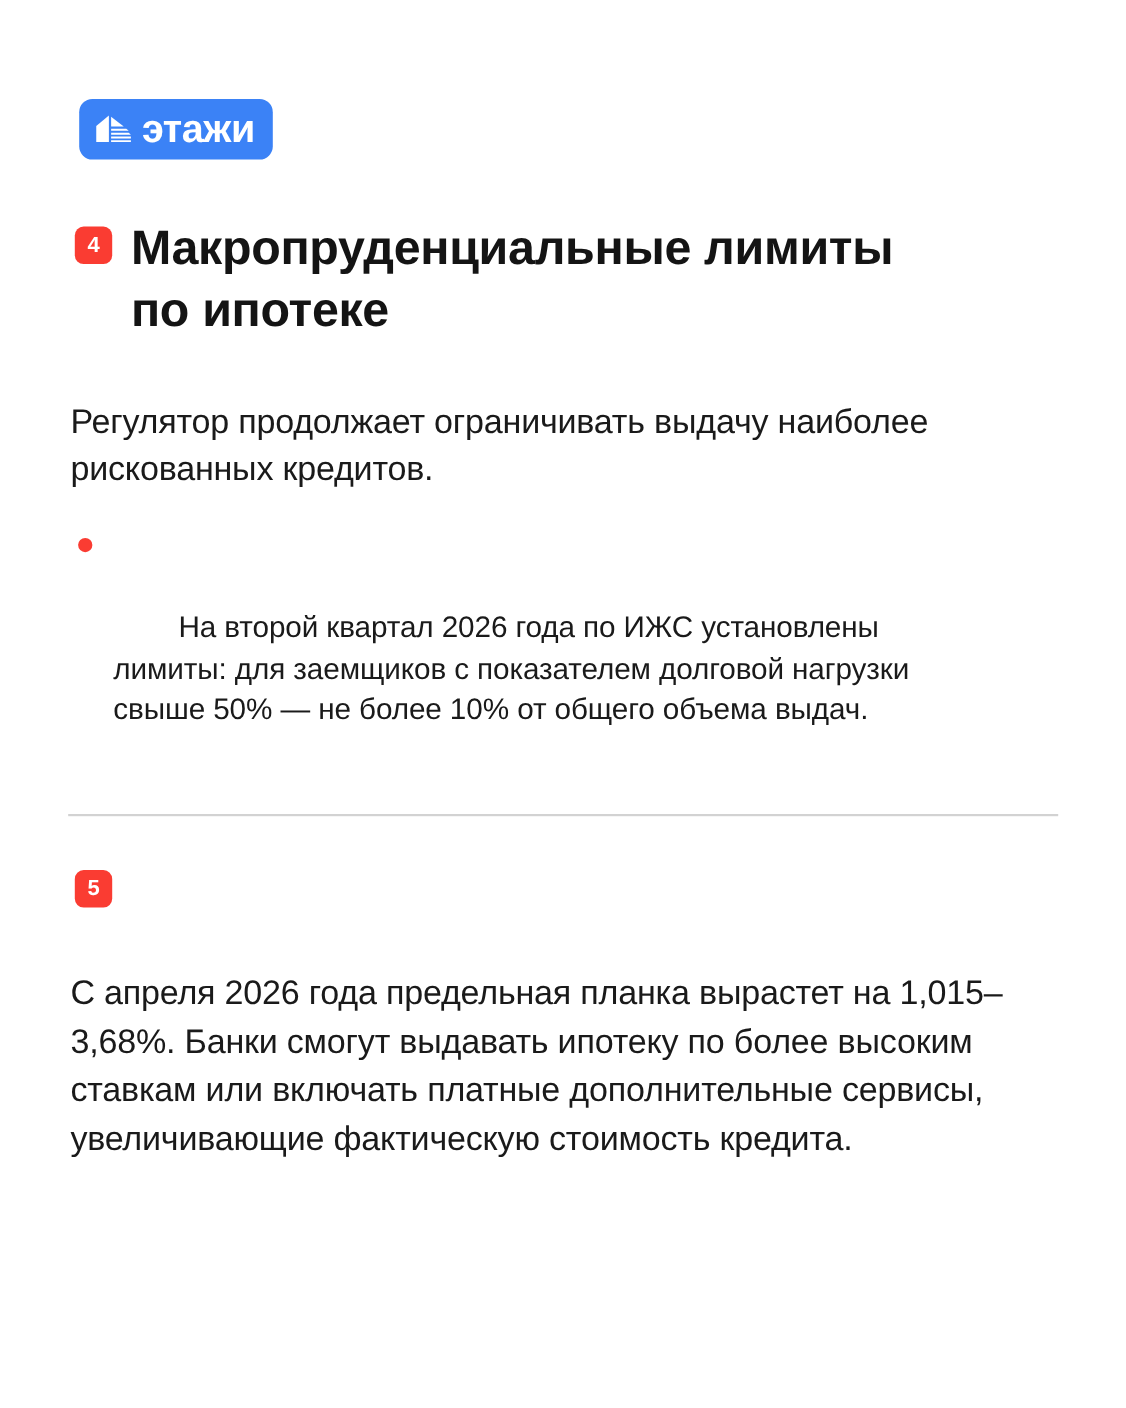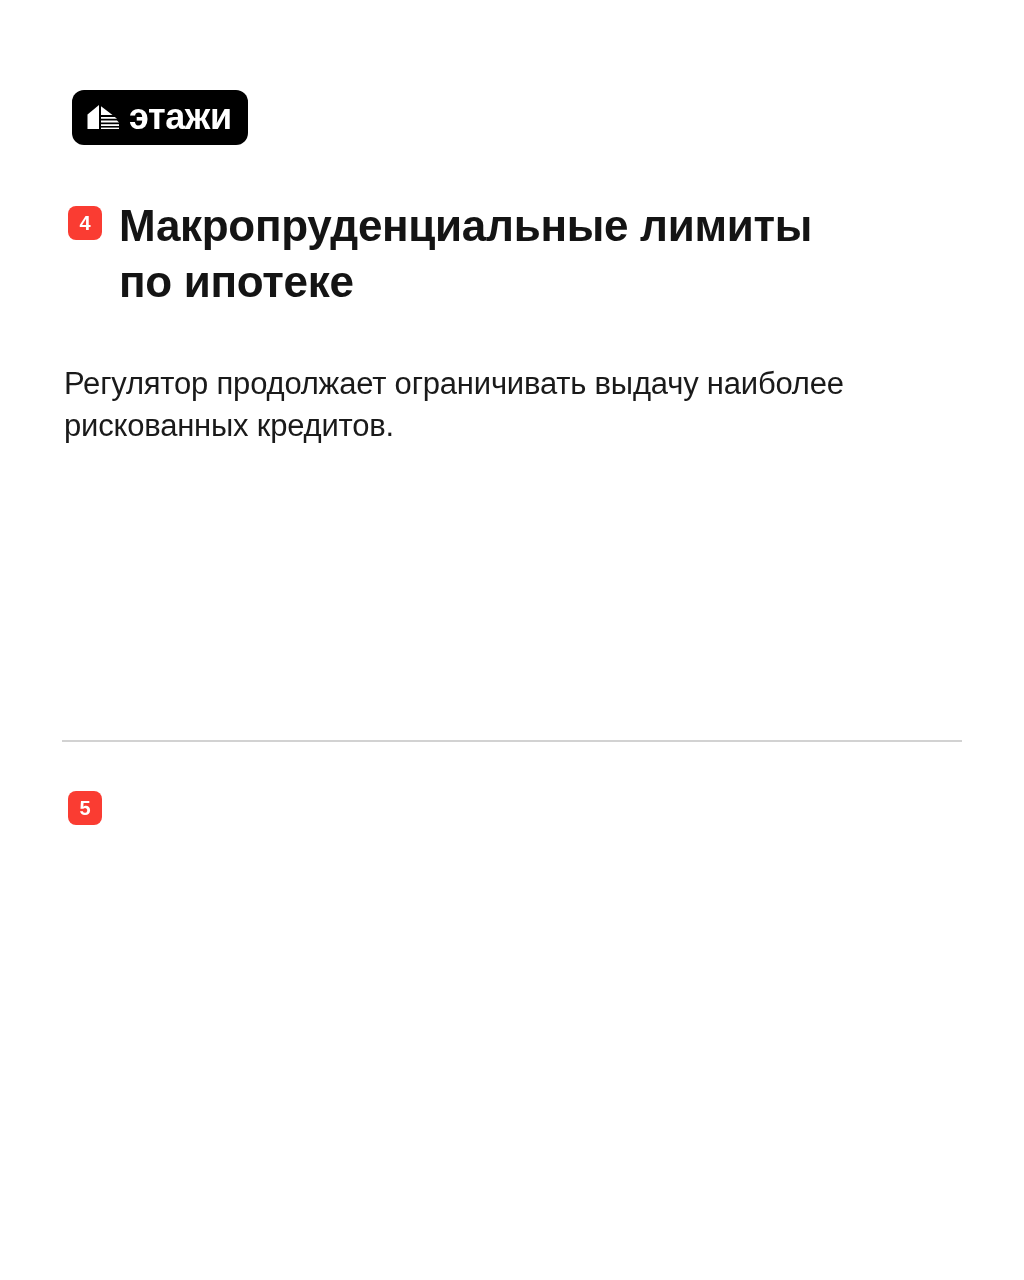--- a/index.html
+++ b/index.html
@@ -26,21 +26,21 @@
   
   .logo-wrap {
     position: absolute;
     left: 72px;
     top: 90px;
   }
   .logo-badge {
     display: inline-flex;
     align-items: center;
     gap: 9px;
-    background: #000000;
+    background: #3b82f6;
     border-radius: 12px;
     padding: 9px 16px 10px 14px;
   }
   .logo-mark {
     width: 34px;
     height: 30px;
     display: block;
     flex: 0 0 auto;
   }
   .logo-text {
@@ -178,25 +178,30 @@
 
   <section class="section-4">
     <div class="head-row">
       <div class="num-badge">4</div>
       <h2 class="head-title medium">Макропруденциальные лимиты по ипотеке</h2>
     </div>
 
     <p class="intro">Регулятор продолжает ограничивать выдачу наиболее рискованных кредитов.</p>
 
     <ul class="bullets">
+      <li class="bullet">
+        <span class="bullet-dot"></span>
+        <span>На второй квартал 2026 года по ИЖС установлены лимиты: для заемщиков с показателем долговой нагрузки  свыше 50% — не более 10% от общего объема выдач.</span>
+      </li>
     </ul>
   </section>
 
   <div class="divider"></div>
 
   <section class="section-5">
     <div class="head-row">
       <div class="num-badge">5</div>
     </div>
 
+    <p class="body-text">С апреля 2026 года предельная планка вырастет на 1,015–3,68%. Банки смогут выдавать ипотеку по более высоким ставкам или включать платные дополнительные сервисы, увеличивающие фактическую стоимость кредита.</p>
   </section>
 
 </div>
 
 </body></html>

